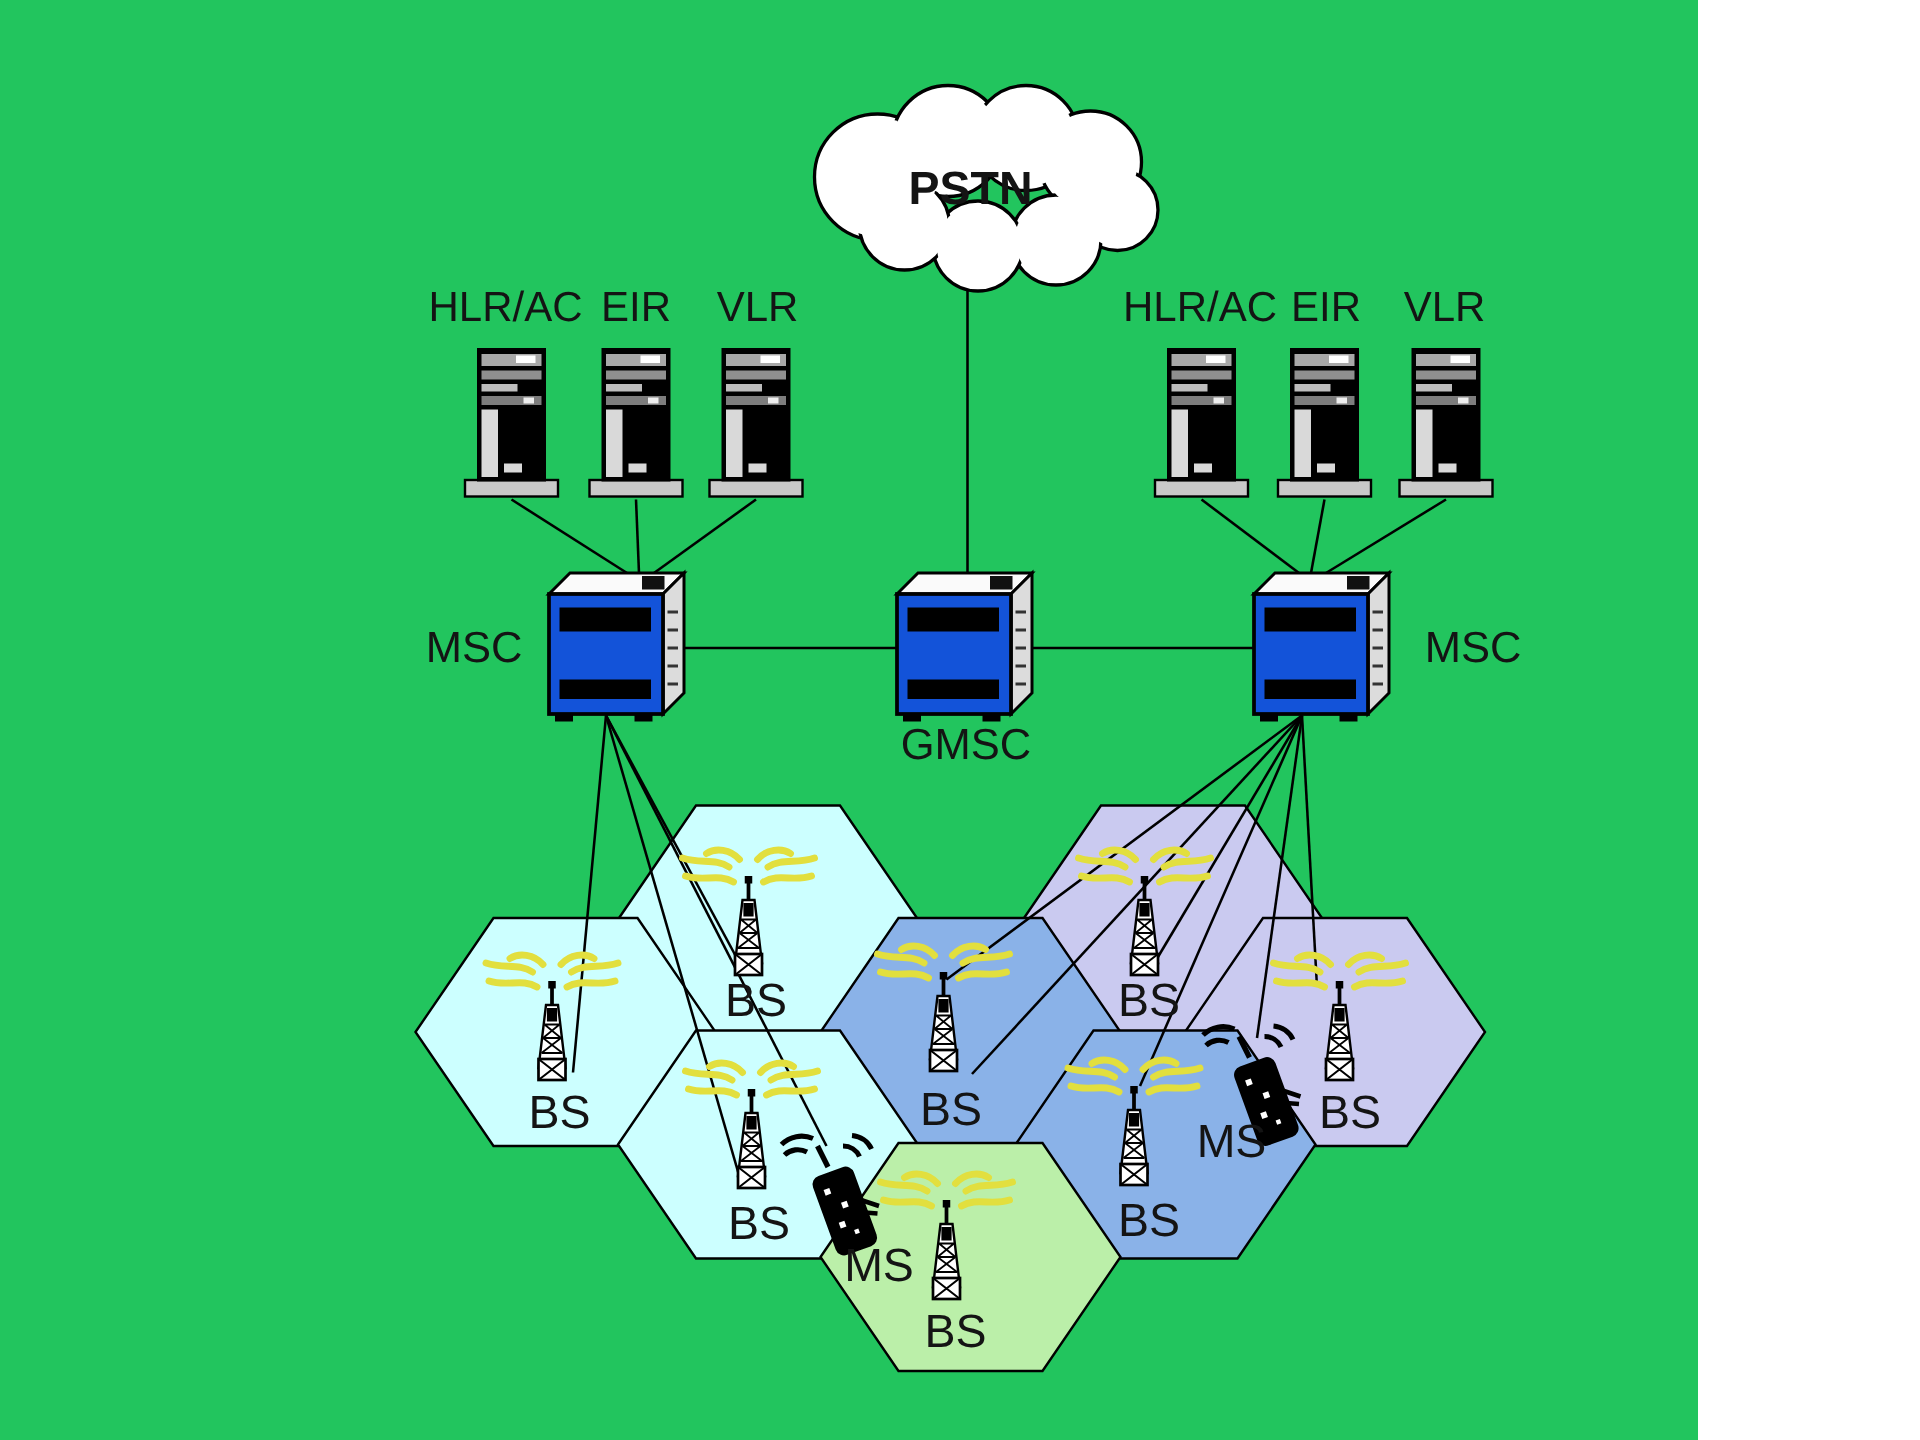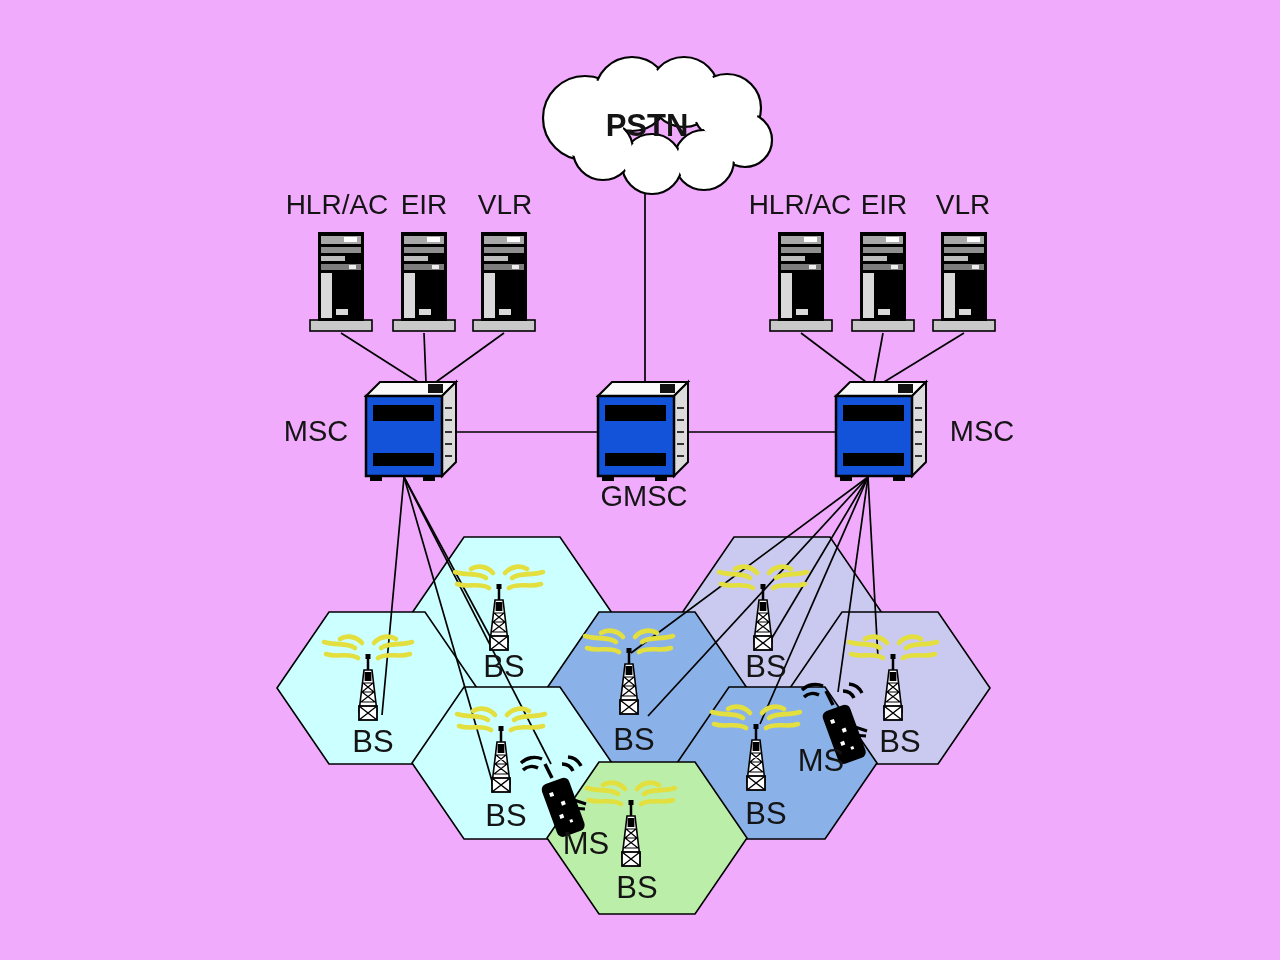--- a/index.html
+++ b/index.html
@@ -1,16 +1,16 @@
 <!DOCTYPE html>
 <html><head>
 <meta charset="utf-8">
 <style>
   html,body{margin:0;padding:0;background:#ffffff;}
-  .stage{width:1280px;height:960px;position:relative;background:#f0abfc;overflow:hidden;}
+  .stage{width:1132px;height:960px;position:relative;background:#22c55e;overflow:hidden;}
   .dia-label{font-family:"Liberation Sans",sans-serif;fill:#141414;}
   .lbl-bs{font-size:31px;}
   .lbl-ms{font-size:31px;}
   .lbl-node{font-size:29px;}
   .lbl-server{font-size:28px;}
   .lbl-pstn{font-size:31px;font-weight:bold;}
   text{user-select:none;}
 </style>
 </head>
 <body>

